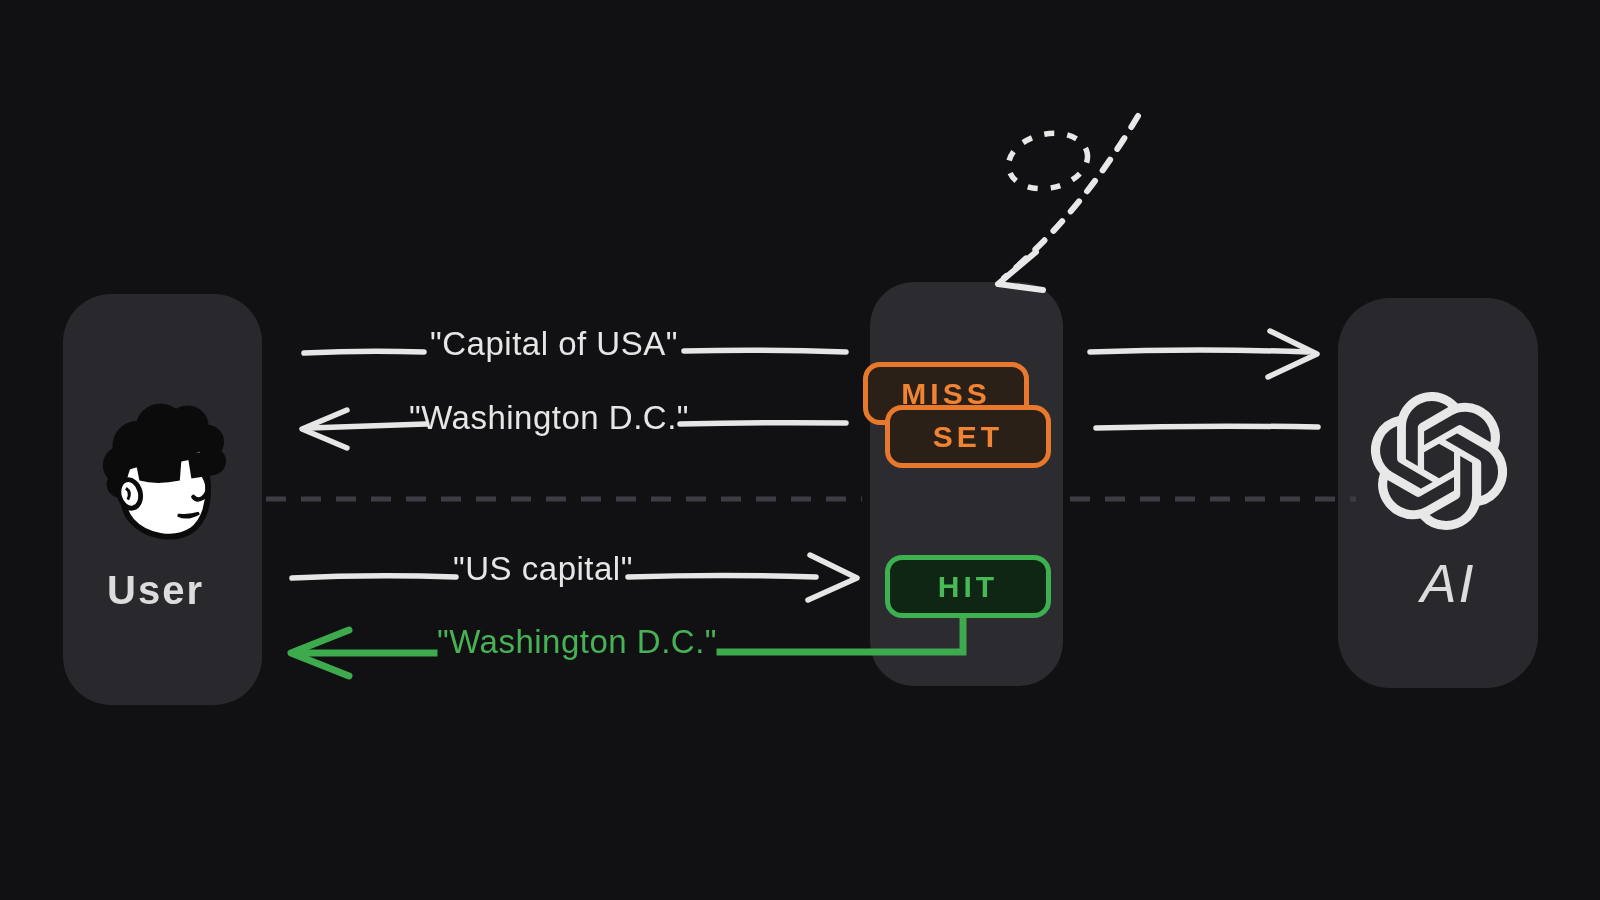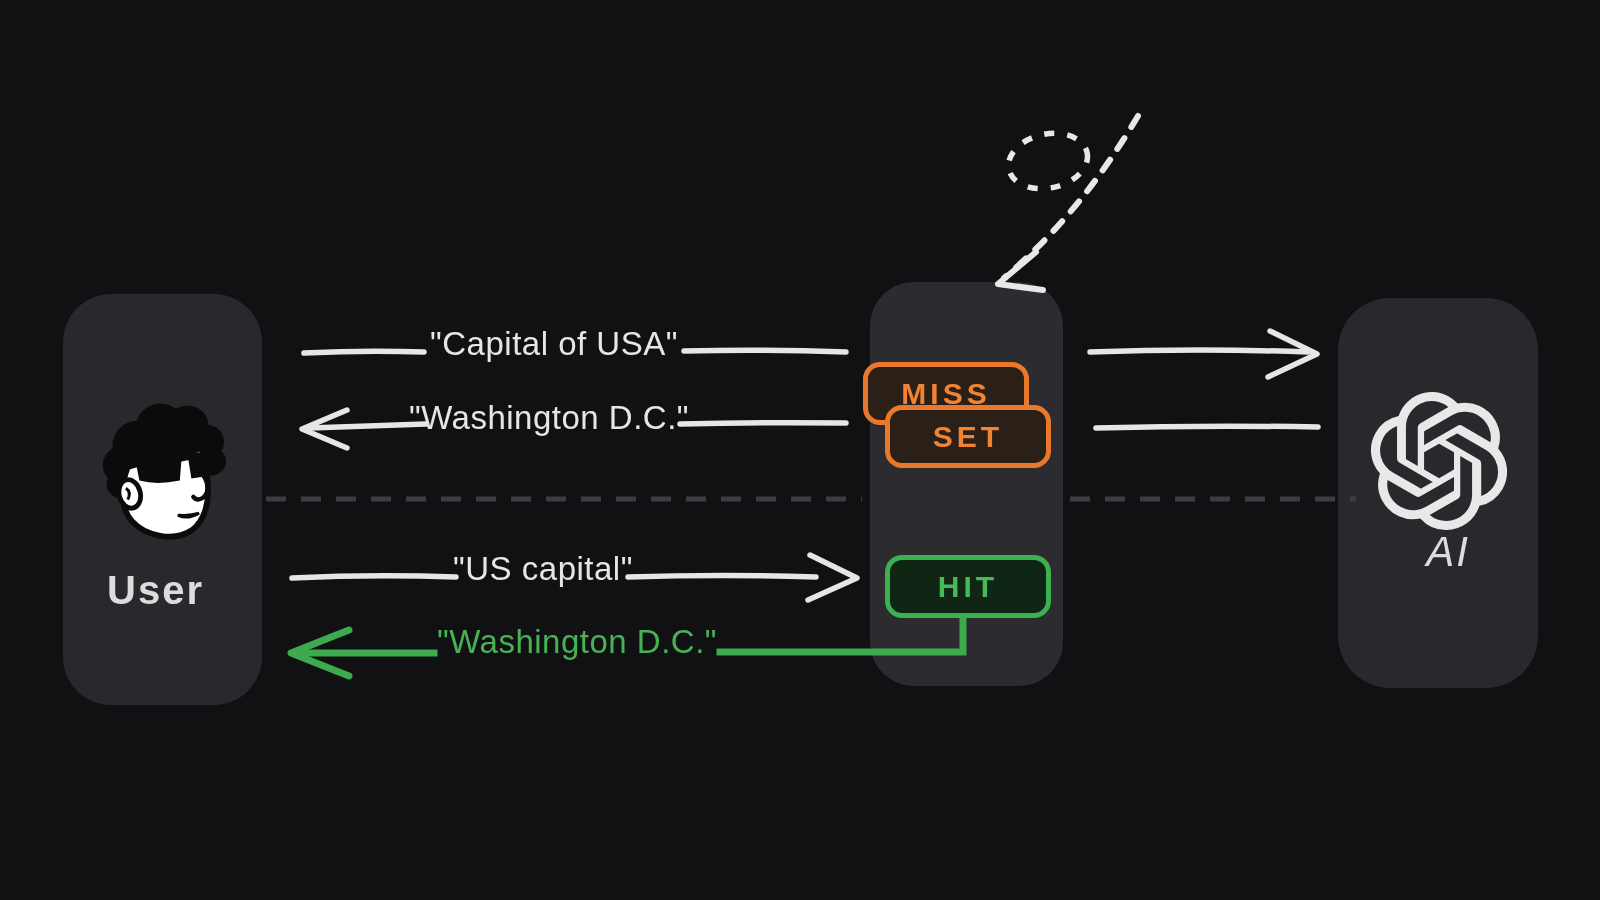--- a/index.html
+++ b/index.html
@@ -24,21 +24,21 @@
   .state-green  { border:5px solid #3db04f; background:#102614; color:#47b957; }
   .btn-miss { left:863px; top:322px;margin-top:40px; }
   .btn-set  { left:885px; top:405px; }
   .btn-hit  { left:885px; top:555px; }
 
   .entity-label {
     position:absolute; z-index:3; color:#dcdcdc; text-align:center;
     font-size:40px; letter-spacing:2px;
   }
   .user-label { left:63px;  top:568px; width:185px;font-weight:bold; }
-  .ai-label   { left:1338px;top:528px; width:220px; font-style:italic; font-size:42px; }
+  .ai-label   { left:1338px;top:552px; width:220px; font-style:italic; font-size:54px; }
 
   .annotation {
     position:absolute; z-index:3; left:1155px; top:76px;
     color:#e9e9e9; font-size:43px; line-height:1.45; letter-spacing:1px;
   }
 
   .flow-label {
     position:absolute; z-index:3; color:#e6e6e6; font-size:33px;
     letter-spacing:0.5px; text-align:center; white-space:nowrap; line-height:40px;
   }

